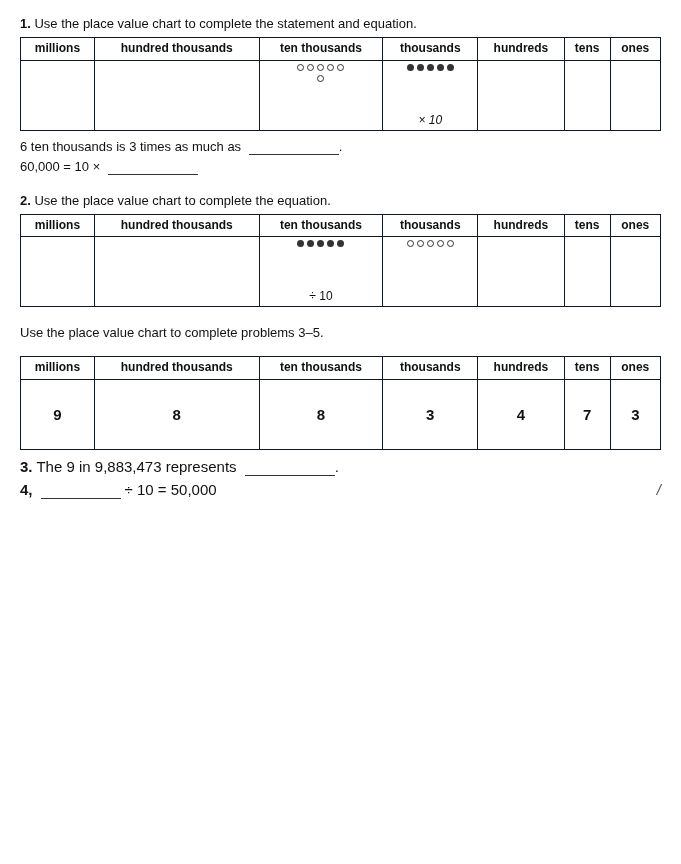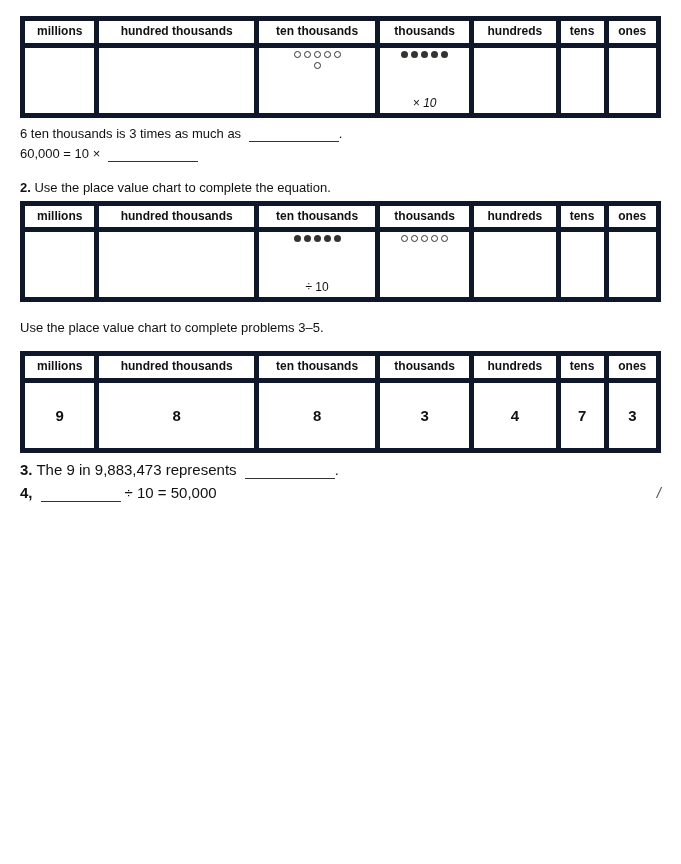--- a/index.html
+++ b/index.html
@@ -15,21 +15,21 @@
     .section { margin-bottom: 18px; }
     .problem-label { font-size: 13px; margin-bottom: 6px; }
     
     
     .pv-table {
       border-collapse: collapse;
       width: 100%;
       margin-bottom: 8px;
     }
     .pv-table th, .pv-table td {
-      border: 5px solid #0f172a;
+      border: 1px solid #0f172a;
       text-align: center;
       padding: 3px 4px;
       font-size: 12px;
       vertical-align: middle;
     }
     .pv-table th {
       font-weight: bold;
       background: #fff;
       font-size: 12px;
       line-height: 1.3;
@@ -84,20 +84,24 @@
     
     .problems-container { margin-top: 6px; }
     .problem-item { margin-bottom: 5px; font-size: 15px; }
     
     .section-title { font-size: 13px; margin-bottom: 16px; }
   </style>
 </head>
 <body>
 
 <div class="section">
+  <div class="problem-label">
+    <strong>1.</strong>
+    <span>Use the place value chart to complete the statement and equation.</span>
+  </div>
   <table class="pv-table">
     <thead>
       <tr>
         <th><span>millions</span></th>
         <th><span>hundred thousands</span></th>
         <th><span>ten thousands</span></th>
         <th><span>thousands</span></th>
         <th><span>hundreds</span></th>
         <th><span>tens</span></th>
         <th><span>ones</span></th>

